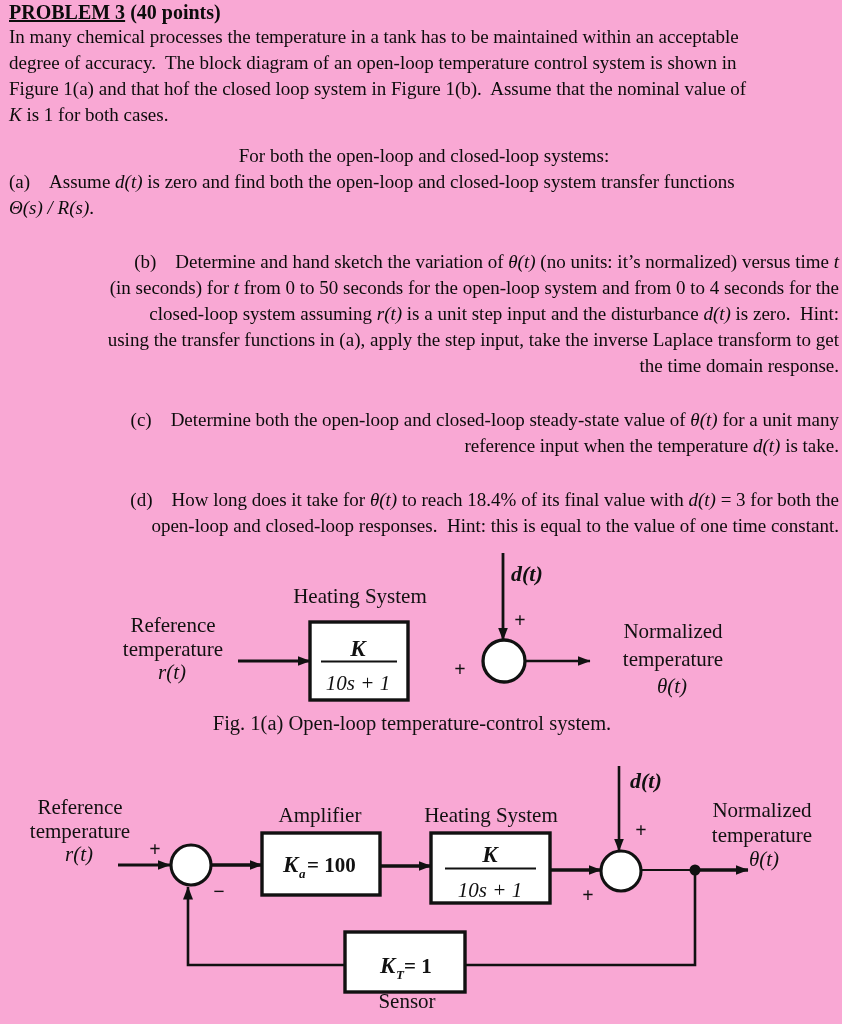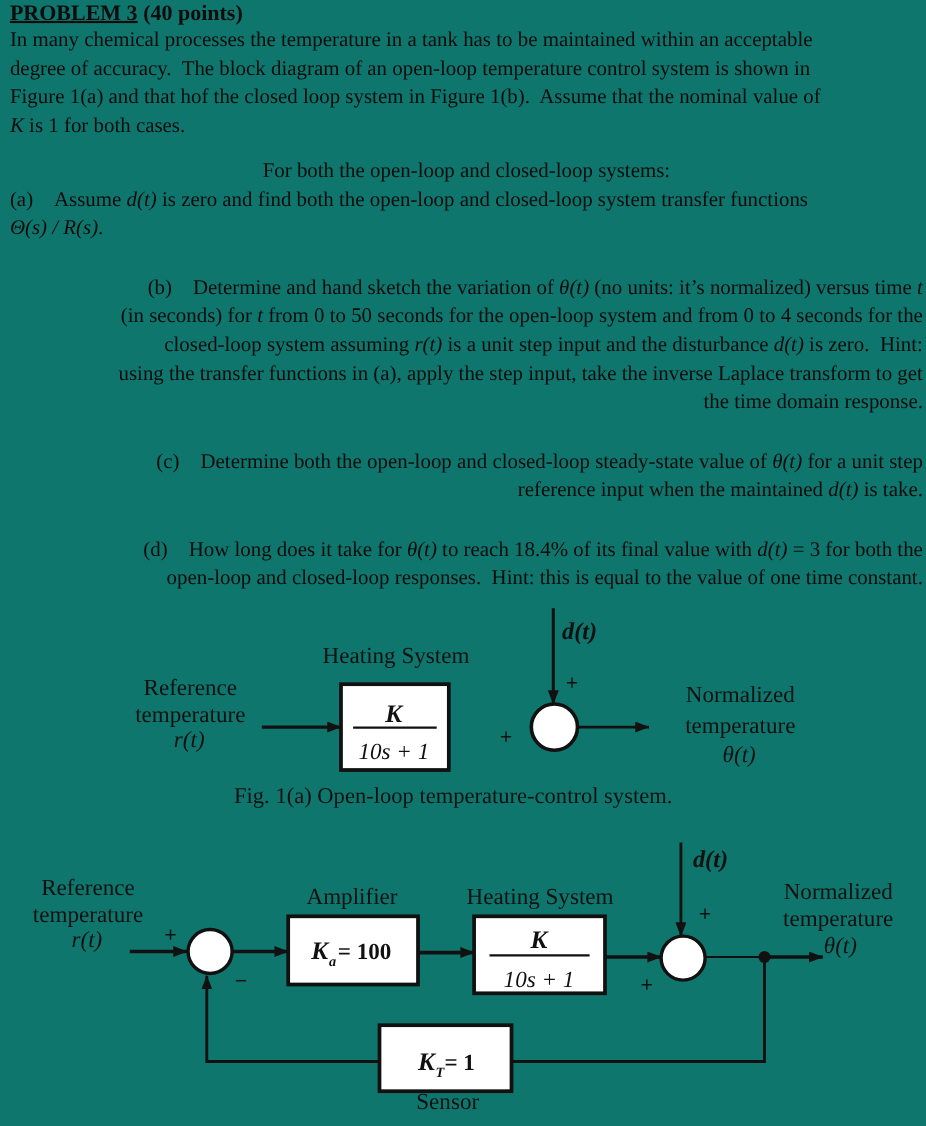--- a/index.html
+++ b/index.html
@@ -1,16 +1,16 @@
 <!DOCTYPE html>
 <html><head>
 <meta charset="utf-8">
 <style>
   html,body{margin:0;padding:0;background:#ffffff;}
-  .page{position:relative;width:842px;height:1024px;background:#0f766e;overflow:hidden;
+  .page{position:relative;width:842px;height:1024px;background:#f9a8d4;overflow:hidden;
         font-family:"Liberation Serif",serif;color:#0c0c0c;}
   .textblock{position:absolute;left:9px;top:0;width:830px;font-size:19px;line-height:26px;}
   .textblock p{margin:0;white-space:nowrap;}
   .ptitle{line-height:24px;font-weight:bold;font-size:20px;}
   .u{text-decoration:underline;text-decoration-thickness:2px;}
   .it{font-style:italic;}
   .m1{margin-top:15px !important;text-align:center;}
   .m2{margin-top:28px !important;text-align:right;}
   svg{position:absolute;left:0;font-family:"Liberation Serif",serif;}
   .lab{font-size:21px;fill:#111;}
@@ -28,21 +28,21 @@
 <body>
 
 <div class="page">
 
   <div class="textblock">
     <p class="ptitle"><span class="u">PROBLEM 3</span><span> (40 points)</span></p>
     <p><span>In many chemical processes the temperature in a tank has to be maintained within an acceptable</span><br><span>degree of accuracy.&nbsp; The block diagram of an open-loop temperature control system is shown in</span><br><span>Figure 1(a) and that hof the closed loop system in Figure 1(b).&nbsp; Assume that the nominal value of</span><br><span class="it">K</span><span> is 1 for both cases.</span></p>
     <p class="m1"><span>For both the open-loop and closed-loop systems:</span></p>
     <p><span>(a)&nbsp;&nbsp;&nbsp;&nbsp;Assume </span><span class="it">d(t)</span><span> is zero and find both the open-loop and closed-loop system transfer functions</span><br><span class="it">Θ(s) / R(s)</span><span>.</span></p>
     <p class="m2"><span>(b)&nbsp;&nbsp;&nbsp;&nbsp;Determine and hand sketch the variation of </span><span class="it">θ(t)</span><span> (no units: it’s normalized) versus time </span><span class="it">t</span><br><span>(in seconds) for </span><span class="it">t</span><span> from 0 to 50 seconds for the open-loop system and from 0 to 4 seconds for the</span><br><span>closed-loop system assuming </span><span class="it">r(t)</span><span> is a unit step input and the disturbance </span><span class="it">d(t)</span><span> is zero.&nbsp; Hint:</span><br><span>using the transfer functions in (a), apply the step input, take the inverse Laplace transform to get</span><br><span>the time domain response.</span></p>
-    <p class="m2"><span>(c)&nbsp;&nbsp;&nbsp;&nbsp;Determine both the open-loop and closed-loop steady-state value of </span><span class="it">θ(t)</span><span> for a unit step</span><br><span>reference input when the maintained </span><span class="it">d(t)</span><span> is take.</span></p>
+    <p class="m2"><span>(c)&nbsp;&nbsp;&nbsp;&nbsp;Determine both the open-loop and closed-loop steady-state value of </span><span class="it">θ(t)</span><span> for a unit many</span><br><span>reference input when the temperature </span><span class="it">d(t)</span><span> is take.</span></p>
     <p class="m2"><span>(d)&nbsp;&nbsp;&nbsp;&nbsp;How long does it take for </span><span class="it">θ(t)</span><span> to reach 18.4% of its final value with </span><span class="it">d(t)</span><span> = 3 for both the</span><br><span>open-loop and closed-loop responses.&nbsp; Hint: this is equal to the value of one time constant.</span></p>
   </div>
 
   <svg style="top:545px;" width="842" height="200" viewBox="0 0 842 200">
     <defs>
       <marker id="arrA" markerUnits="userSpaceOnUse" markerWidth="14" markerHeight="11" refX="12.5" refY="5" orient="auto">
         <path d="M0,0 L13,5 L0,10 Z" fill="#111"></path>
       </marker>
     </defs>
     <line class="ln" x1="503" y1="8" x2="503" y2="95" stroke-width="2.8" marker-end="url(#arrA)"></line>

